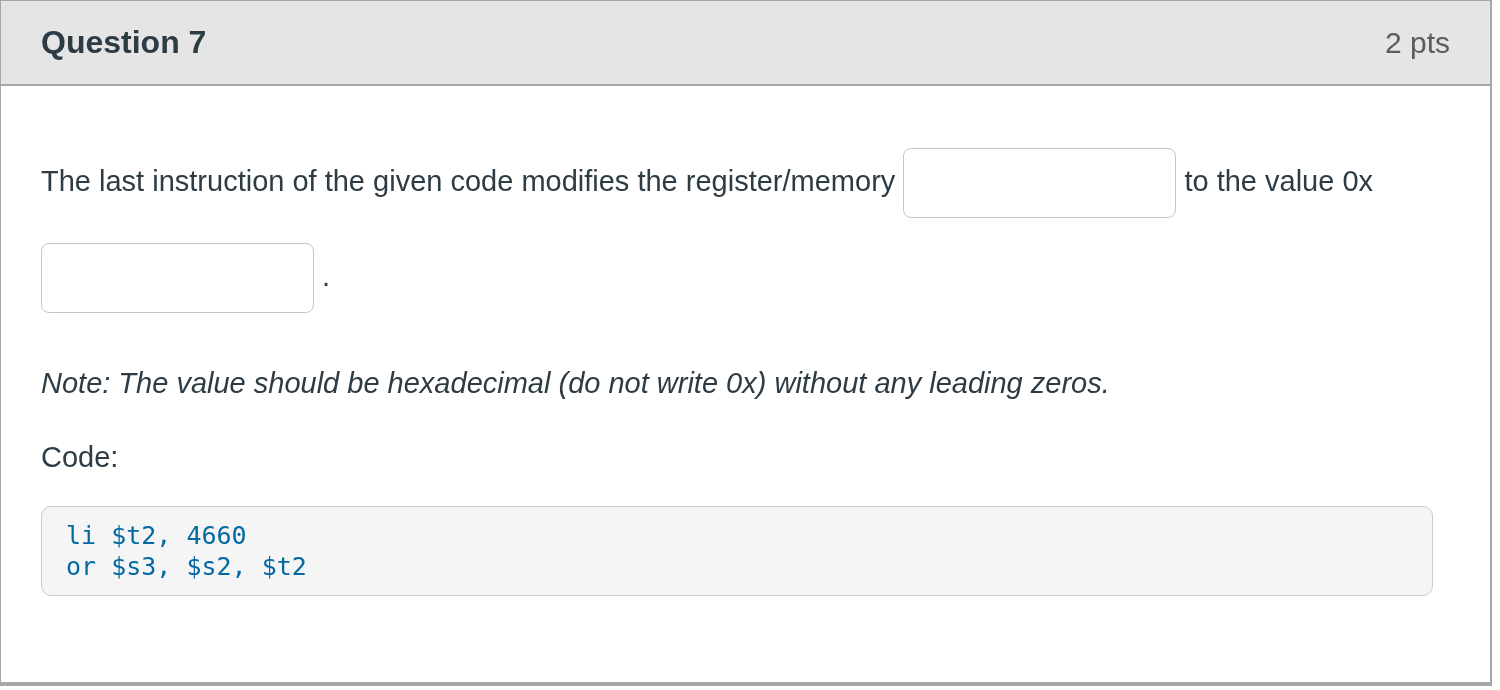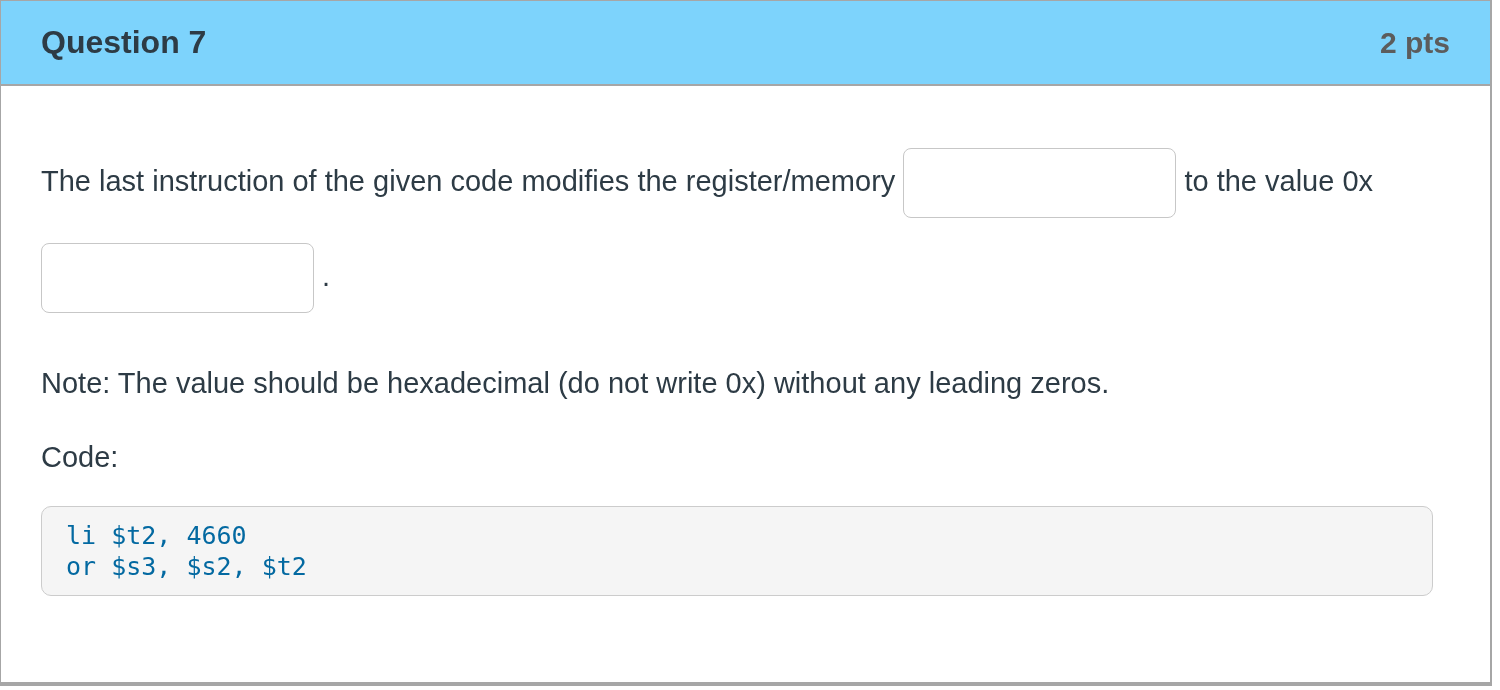--- a/index.html
+++ b/index.html
@@ -19,35 +19,35 @@
     width: 1492px;
     height: 686px;
     background: #ffffff;
     border: 1px solid #a6a6a6;
     border-right-width: 2px;
     border-bottom-width: 4px;
   }
   .question-header {
     box-sizing: border-box;
     height: 85px;
-    background: #7dd3fc;
+    background: #e5e5e5;
     border-bottom: 2px solid #a6a6a6;
     display: flex;
     justify-content: space-between;
     align-items: center;
     padding: 0 40px;
   }
   .question-title {
     font-size: 32px;
     font-weight: bold;
     color: #2d3b45;
   }
   .question-points {
     font-size: 30px;
-    font-weight: bold;
+    font-weight: normal;
     color: #5c5c5c;
   }
   .question-body {
     padding: 0 57px 40px 40px;
     color: #2d3b45;
   }
   .question-text {
     margin: 48px 0 0 0;
     font-size: 29px;
     line-height: 95px;
@@ -63,20 +63,21 @@
     font-family: "Liberation Sans", sans-serif;
     font-size: 28px;
     color: #2d3b45;
     padding: 0 14px;
     outline: none;
   }
   .note-text {
     margin: 37px 0 16px 0;
     font-size: 29px;
     line-height: 44px;
+    font-style: italic;
   }
   .code-label {
     margin: 30px 0 11px 0;
     font-size: 29px;
     line-height: 44px;
   }
   .code-block {
     box-sizing: border-box;
     margin: 27px 0 0 0;
     background: #f5f5f5;

